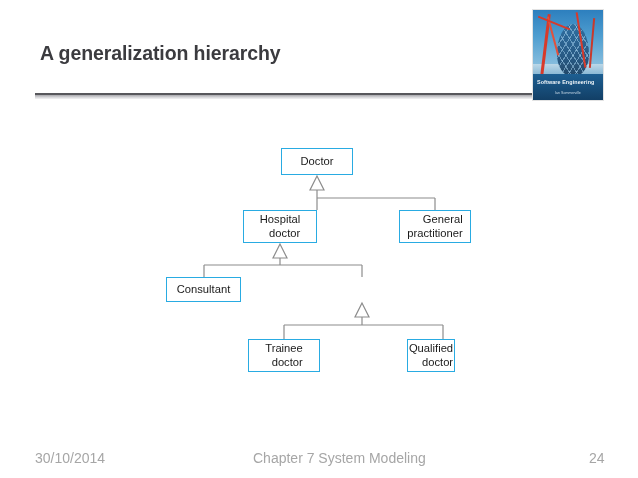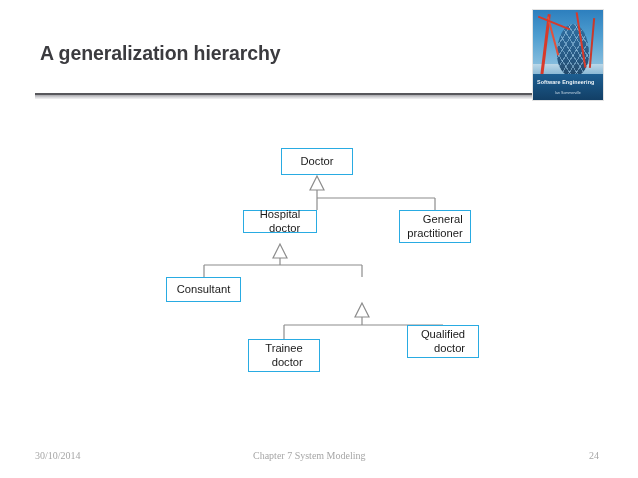--- a/index.html
+++ b/index.html
@@ -180,41 +180,41 @@
     text-align: right;
     font-size: 11.2px;
     line-height: 13.5px;
     color: #1a1a1a;
     font-family: "Liberation Sans", sans-serif;
     white-space: pre-line;
   }
 
   
   #node-doctor          { left: 281px; top: 148px; width:  72px; height: 27px; }
-  #node-hospital-doctor { left: 243px; top: 210px; width:  74px; height: 23px; }
+  #node-hospital-doctor { left: 243px; top: 210px; width:  74px; height: 33px; }
   #node-general-practitioner { left: 399px; top: 210px; width: 72px; height: 33px; }
   #node-consultant      { left: 166px; top: 277px; width:  75px; height: 25px; }
   #node-team-doctor     { left: 327px; top: 277px; width:  70px; height: 25px; }
   #node-trainee-doctor  { left: 248px; top: 339px; width:  72px; height: 33px; }
-  #node-qualified-doctor{ left: 407px; top: 325px; width:  72px; height: 33px; }
+  #node-qualified-doctor{ left: 407px; top: 339px; width:  48px; height: 33px; }
 
   #connectors {
     position: absolute;
     left: 0; top: 0;
     width: 638px;
     height: 478px;
     pointer-events: none;
   }
 
   
   .footer-text {
     position: absolute;
-    font-size: 10px;
+    font-size: 14px;
     color: #a6a6a6;
-    font-family: Liberation Serif, serif;
+    font-family: Liberation Sans, sans-serif;
     white-space: nowrap;
   }
   #footer-date    { left: 35px;  top: 450px; }
   #footer-chapter { left: 253px; top: 450px; }
   #footer-page    { left: 589px; top: 450px; }
 </style>
 </head>
 <body>
 
 <div id="slide">

